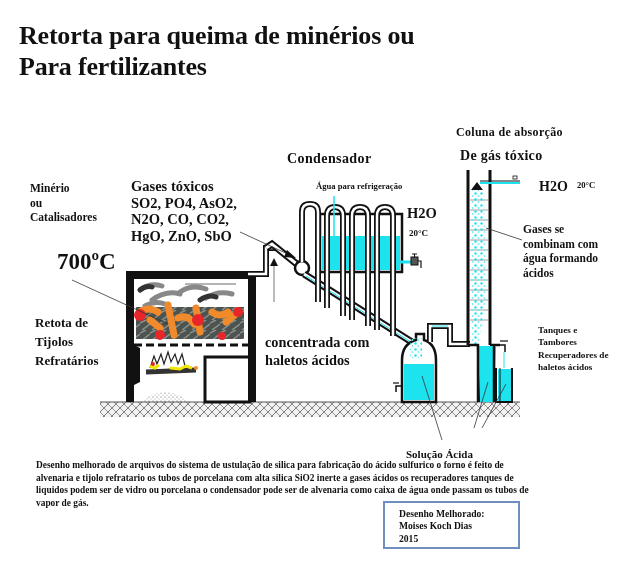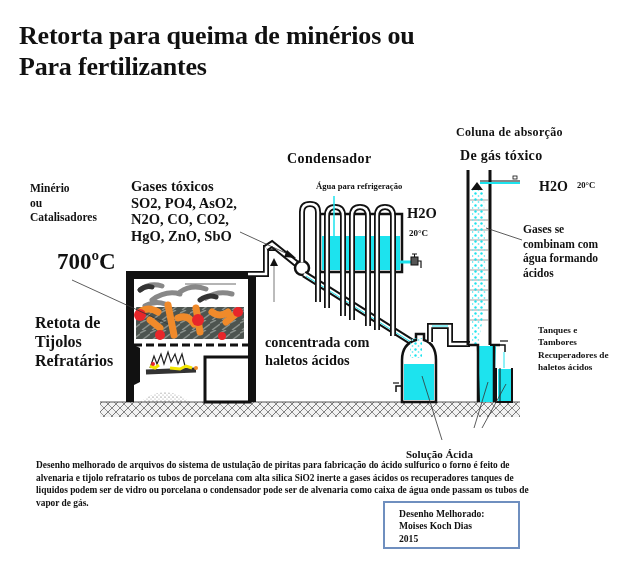--- a/index.html
+++ b/index.html
@@ -191,21 +191,21 @@
 
 <div class="abs lbl" style="left:14px; top:249px; font-size:23px;margin-left:43px;">700ºC</div>
 
 <div class="abs lbl" style="left:131px; top:178px; font-size:14.5px; line-height:16.6px;">
   <div>Gases tóxicos</div>
   <div>SO2, PO4, AsO2,</div>
   <div>N2O, CO, CO2,</div>
   <div>HgO, ZnO, SbO</div>
 </div>
 
-<div class="abs lbl" style="left:35px; top:313px; font-size:16px; line-height:19px;">
+<div class="abs lbl" style="left:35px; top:313px; font-size:13px; line-height:19px;">
   <div>Retota de</div>
   <div>Tijolos</div>
   <div>Refratários</div>
 </div>
 
 <div class="abs lbl" style="left:287px; top:151px; font-size:14px; letter-spacing:0.4px;">Condensador</div>
 <div class="abs lbl" style="left:316px; top:182px; font-size:8.6px;">Água para refrigeração</div>
 <div class="abs lbl" style="left:407px; top:205px; font-size:14.5px;">H2O</div>
 <div class="abs lbl" style="left:409px; top:228px; font-size:9px;">20°C</div>
 
@@ -228,21 +228,21 @@
 <div class="abs lbl" style="left:538px; top:324px; font-size:9.2px; line-height:12.3px;">
   <div>Tanques e</div>
   <div>Tambores</div>
   <div>Recuperadores de</div>
   <div>haletos ácidos</div>
 </div>
 
 <div class="abs lbl" style="left:406px; top:448px; font-size:11px;">Solução Ácida</div>
 
 <div class="abs note">
-  <div>Desenho melhorado de arquivos do sistema de ustulação de piritas para fabricação do ácido sulfurico o forno é  feito de</div>
+  <div>Desenho melhorado de arquivos do sistema de ustulação de silica para fabricação do ácido sulfurico o forno é  feito de</div>
   <div>alvenaria e tijolo refratario os tubos de porcelana com alta silica SiO2 inerte a gases ácidos os recuperadores tanques de</div>
   <div>liquidos podem ser de vidro ou porcelana o condensador pode ser de alvenaria como caixa de água onde passam os tubos de</div>
   <div>vapor de gás.</div>
 </div>
 
 <div class="abs credit">
   <div>Desenho Melhorado:</div>
   <div>Moises Koch Dias</div>
   <div>2015</div>
 </div>

